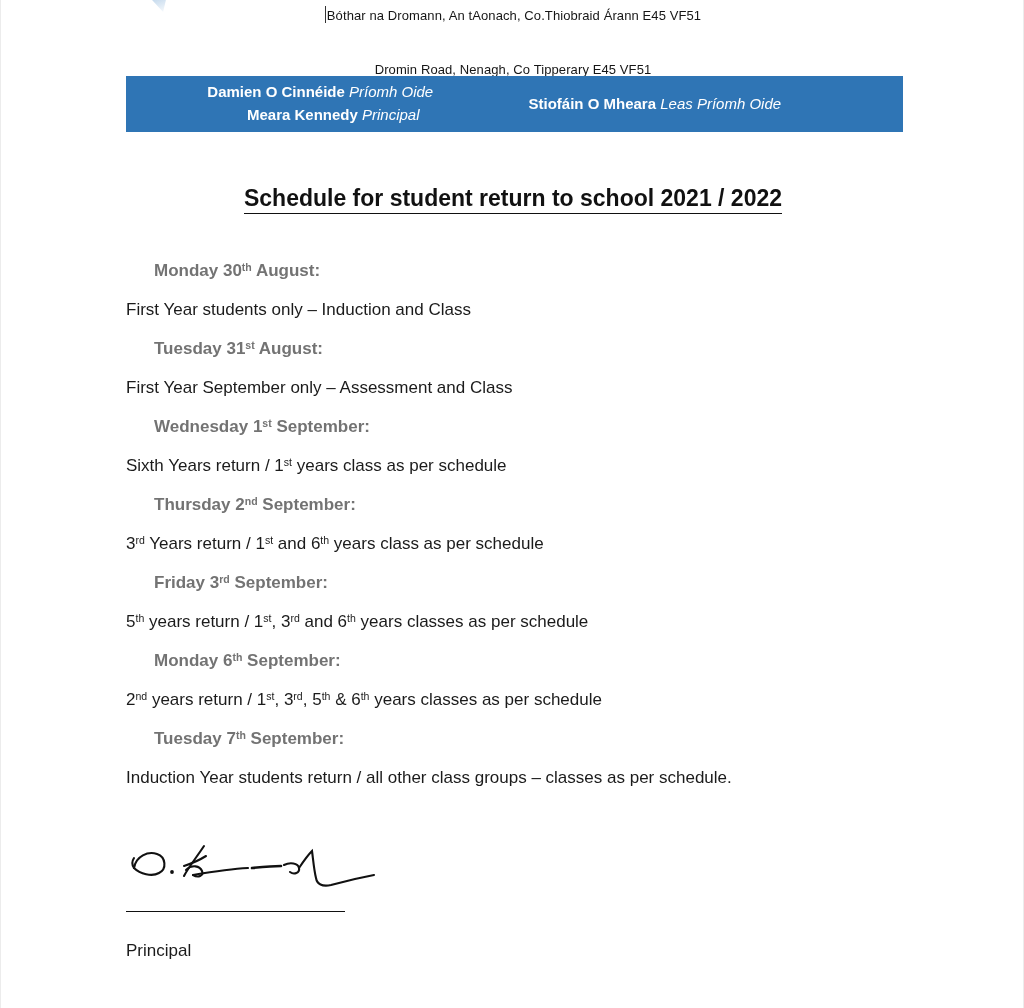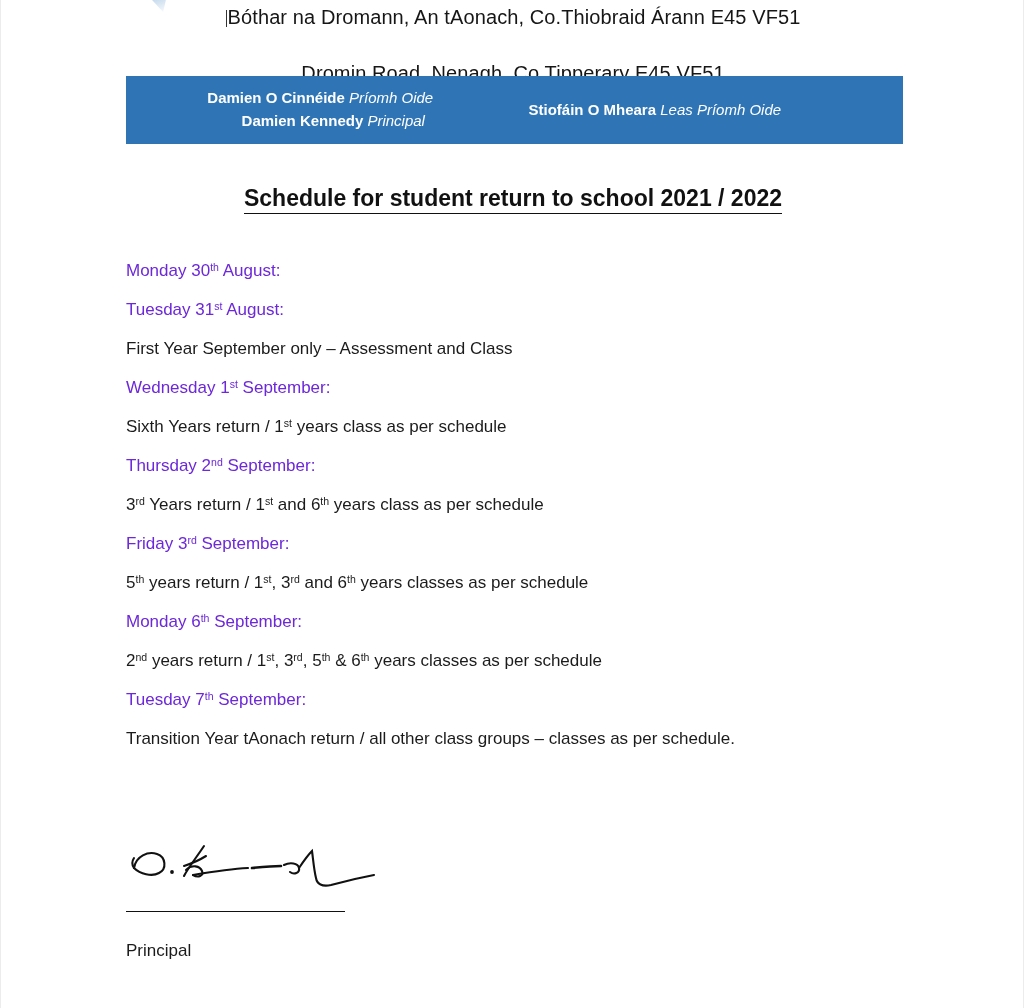--- a/index.html
+++ b/index.html
@@ -42,21 +42,21 @@
     width: 26px;
     height: 46px;
     background: linear-gradient(160deg, #cfe0f0 0%, #aac8e4 55%, #ffffff 100%);
     clip-path: polygon(52% 0%, 100% 8%, 62% 100%, 0% 62%);
     opacity: 0.85;
   }
   .addr-line {
     position: absolute;
     width: 1024px;
     text-align: center;
-    font-size: 20px;
+    font-size: 13px;
     letter-spacing: 0.1px;
     color: #161616;
     white-space: nowrap;
   }
   .addr-1 { top: 6px; }
   .addr-2 { top: 62px; }
   .caret {
     display: inline-block;
     width: 1px;
     height: 17px;
@@ -64,21 +64,21 @@
     vertical-align: -3px;
     margin-right: 1px;
   }
 
   
   .banner {
     position: absolute;
     left: 125px;
     top: 76px;
     width: 777px;
-    height: 68px;
+    height: 56px;
     background: #2f75b5;
     display: flex;
     align-items: center;
   }
   .banner-col {
     flex: 1 1 50%;
     padding: 0 14px;
     box-sizing: border-box;
     color: #ffffff;
     font-size: 15px;
@@ -114,21 +114,21 @@
     top: 262px;
     width: 830px;
   }
   .ln {
     font-size: 17px;
     line-height: 1;
     color: #1b1b1b;
     white-space: nowrap;
     margin-bottom: 22px;
   }
-  .ln.head { font-weight: normal; color: #6d28d9; }
+  .ln.head { font-weight: bold; color: #737373; margin-left: 28px; }
   .ln sup {
     font-size: 0.62em;
     vertical-align: 0.48em;
     line-height: 0;
   }
 
   
   .sig-wrap {
     position: absolute;
     left: 125px;
@@ -163,48 +163,49 @@
     <div class="addr-line addr-2">Dromin Road, Nenagh, Co Tipperary E45 VF51</div>
   </div>
 
   <div class="banner">
     <div class="banner-col left">
       <div class="banner-row">
         <span class="nm">Damien O Cinnéide</span>
         <span class="rl">Príomh Oide</span>
       </div>
       <div class="banner-row indent">
-        <span class="nm">Damien Kennedy</span>
+        <span class="nm">Meara Kennedy</span>
         <span class="rl">Principal</span>
       </div>
     </div>
     <div class="banner-col right">
       <div class="banner-row">
         <span class="nm">Stiofáin O Mheara</span>
         <span class="rl">Leas Príomh Oide</span>
       </div>
     </div>
   </div>
 
   <div class="doc-title"><span>Schedule for student return to school 2021 / 2022</span></div>
 
   <div class="body-block" id="schedule-list">
       <div class="ln head">Monday 30<sup>th</sup> August:</div>
+      <div class="ln">First Year students only – Induction and Class</div>
       <div class="ln head">Tuesday 31<sup>st</sup> August:</div>
       <div class="ln">First Year September only – Assessment and Class</div>
       <div class="ln head">Wednesday 1<sup>st</sup> September:</div>
       <div class="ln">Sixth Years return / 1<sup>st</sup> years class as per schedule</div>
       <div class="ln head">Thursday 2<sup>nd</sup> September:</div>
       <div class="ln">3<sup>rd</sup> Years return / 1<sup>st</sup> and 6<sup>th</sup> years class as per schedule</div>
       <div class="ln head">Friday 3<sup>rd</sup> September:</div>
       <div class="ln">5<sup>th</sup> years return / 1<sup>st</sup>, 3<sup>rd</sup> and 6<sup>th</sup> years classes as per schedule</div>
       <div class="ln head">Monday 6<sup>th</sup> September:</div>
       <div class="ln">2<sup>nd</sup> years return / 1<sup>st</sup>, 3<sup>rd</sup>, 5<sup>th</sup> &amp; 6<sup>th</sup> years classes as per schedule</div>
       <div class="ln head">Tuesday 7<sup>th</sup> September:</div>
-      <div class="ln">Transition Year tAonach return / all other class groups – classes as per schedule.</div>
+      <div class="ln">Induction Year students return / all other class groups – classes as per schedule.</div>
     </div>
 
   <div class="sig-wrap">
     <svg class="sig-svg" width="260" height="58" viewBox="0 0 260 58" fill="none" xmlns="http://www.w3.org/2000/svg">
       <path d="M8 30 C10 18, 22 13, 31 16 C40 19, 41 31, 33 35 C26 39, 14 36, 8 30 Z" stroke="#111" stroke-width="2.1" fill="none" stroke-linecap="round"></path>
       <path d="M8 30 C6 27, 6 23, 8 20" stroke="#111" stroke-width="2.1" fill="none" stroke-linecap="round"></path>
       <circle cx="46" cy="34" r="1.9" fill="#111"></circle>
       <path d="M78 8 C70 20, 62 30, 58 38" stroke="#111" stroke-width="2.1" fill="none" stroke-linecap="round"></path>
       <path d="M58 28 C64 26, 72 23, 80 18" stroke="#111" stroke-width="2.1" fill="none" stroke-linecap="round"></path>
       <path d="M60 32 C66 26, 74 28, 76 33 C78 38, 72 40, 67 37" stroke="#111" stroke-width="2.1" fill="none" stroke-linecap="round"></path>

